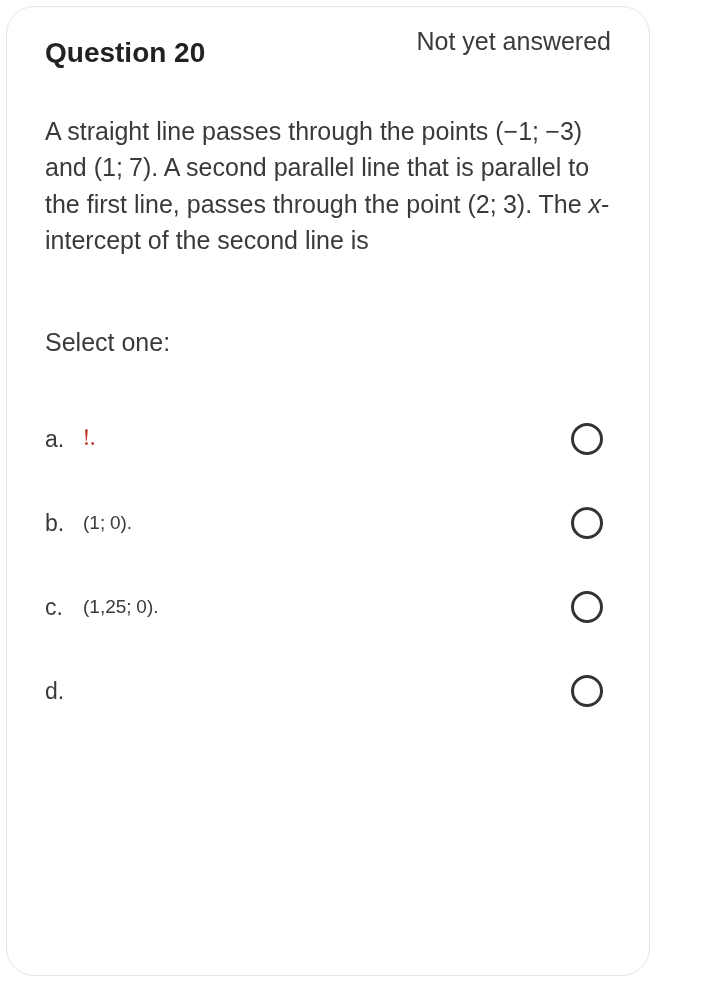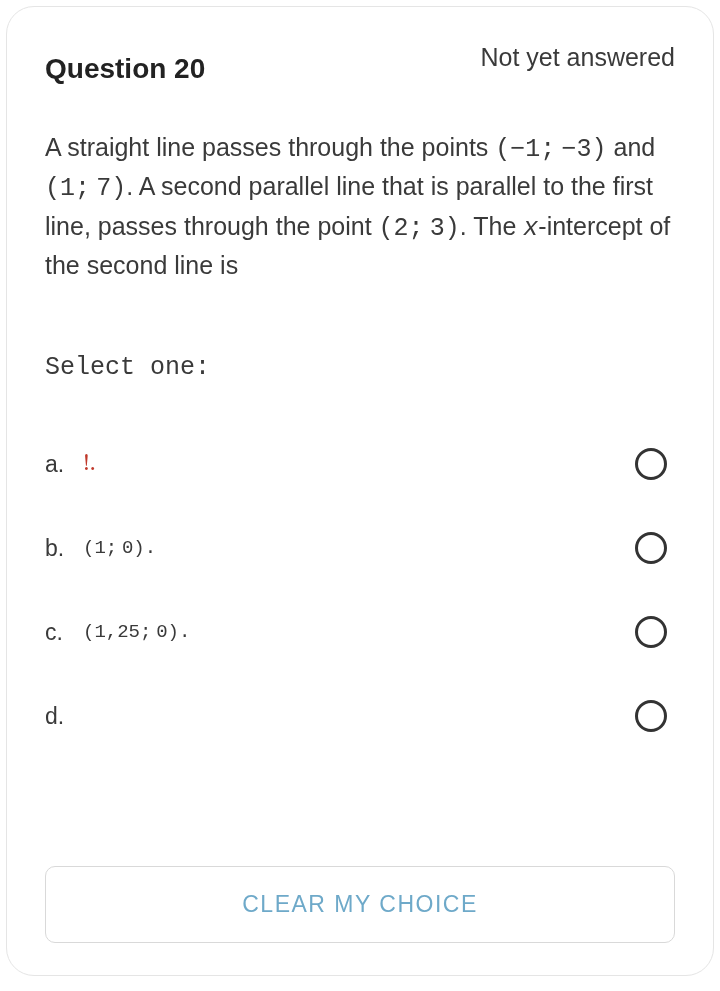--- a/index.html
+++ b/index.html
@@ -5,24 +5,24 @@
   * { box-sizing: border-box; margin: 0; padding: 0; }
   html, body { width: 720px; height: 991px; }
   body {
     font-family: Arial, Helvetica, sans-serif;
     background: #ffffff;
     color: #3a3a3a;
     -webkit-font-smoothing: antialiased;
   }
   .card {
     margin: 6px;
-    width: 708px;
+    width: 644px;
     border: 1px solid #e5e5e5;
     border-radius: 28px;
-    padding: 34px 38px 32px 38px;
+    padding: 18px 38px 32px 38px;
     position: relative;
     min-height: 970px;
     display: flex;
     flex-direction: column;
   }
   .header-row {
     display: flex;
     justify-content: space-between;
     align-items: flex-start;
     margin-bottom: 44px;
@@ -39,27 +39,26 @@
     color: #3a3a3a;
     line-height: 1.35;
   }
   .qtext {
     font-size: 25px;
     color: #3a3a3a;
     line-height: 1.45;
     margin-bottom: 70px;
   }
   .math {
-    font-family: Liberation Mono, monospace;
+    font-family: Liberation Sans, sans-serif;
   }
   .select-one {
     font-size: 25px;
     color: #3a3a3a;
     margin-bottom: 40px;
-    font-family: Liberation Mono, monospace;
   }
   .options {
     flex: 1;
   }
   .option-row {
     display: flex;
     align-items: center;
     justify-content: space-between;
     padding: 26px 6px 26px 0;
     font-size: 25px;
@@ -152,15 +151,14 @@
 
     <div class="option-row">
       <div class="option-left">
         <span class="opt-letter">d.</span>
       </div>
       <div class="radio"></div>
     </div>
 
   </div>
 
-  <div class="clear-btn">CLEAR MY CHOICE</div>
 
 </div>
 
 </body></html>

